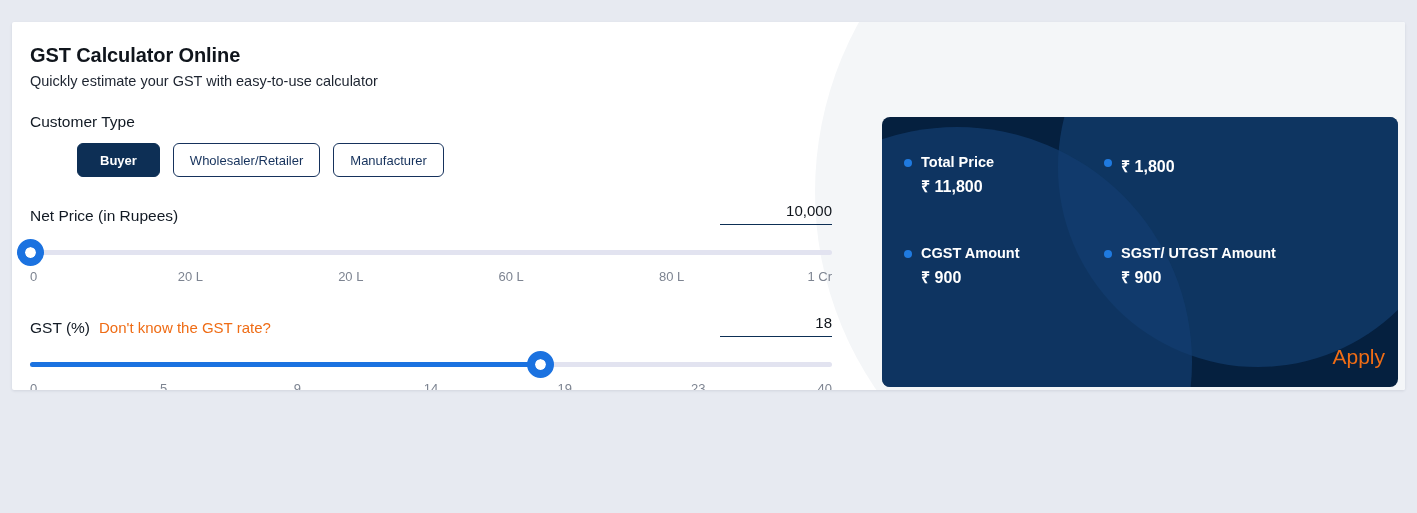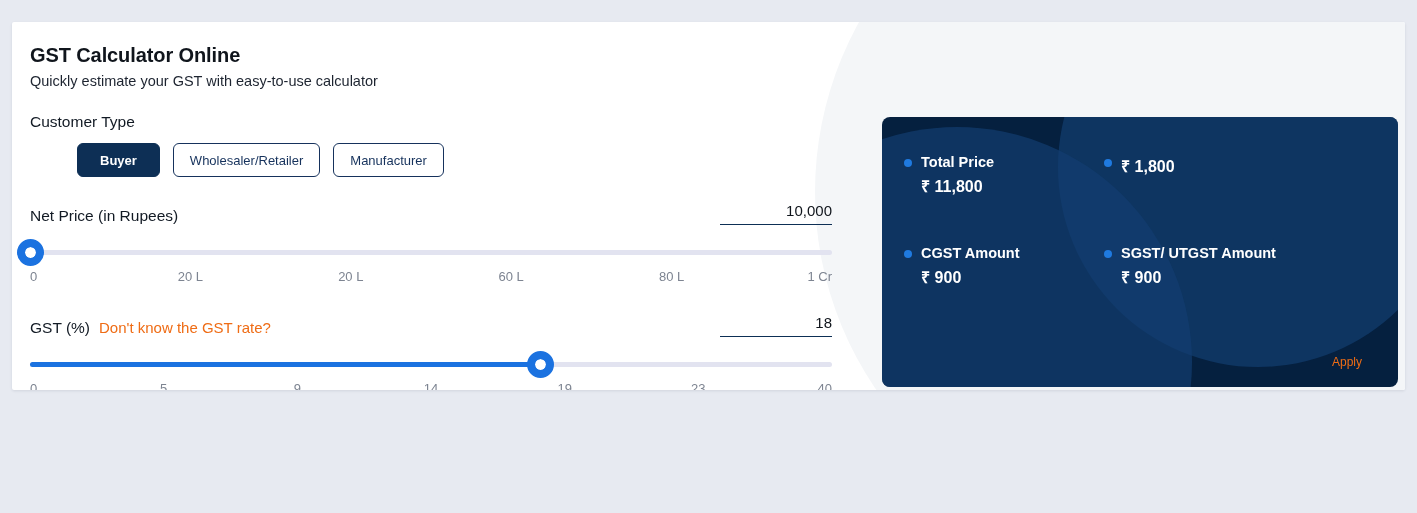--- a/index.html
+++ b/index.html
@@ -299,25 +299,25 @@
   .res-value {
     margin-top: 5px;
     font-size: 16px;
     color: #ffffff;
     font-weight: 700;
     line-height: 20px;
   }
 
   .apply-link {
     position: absolute;
-    right: 36px;
+    right: 13px;
     bottom: 18px;
     z-index: 4;
     color: #ef6c15;
-    font-size: 12px;
+    font-size: 21px;
     text-decoration: none;
     cursor: pointer;
   }
 </style>
 </head>
 <body>
 
 <div class="page">
 
 

